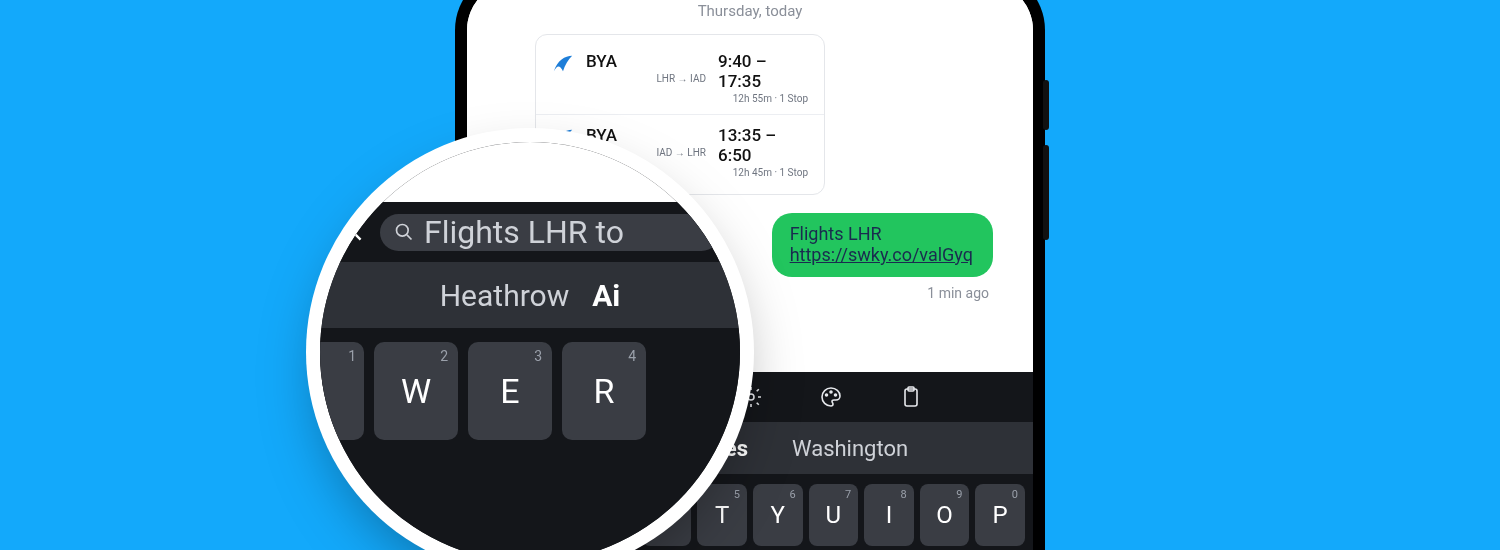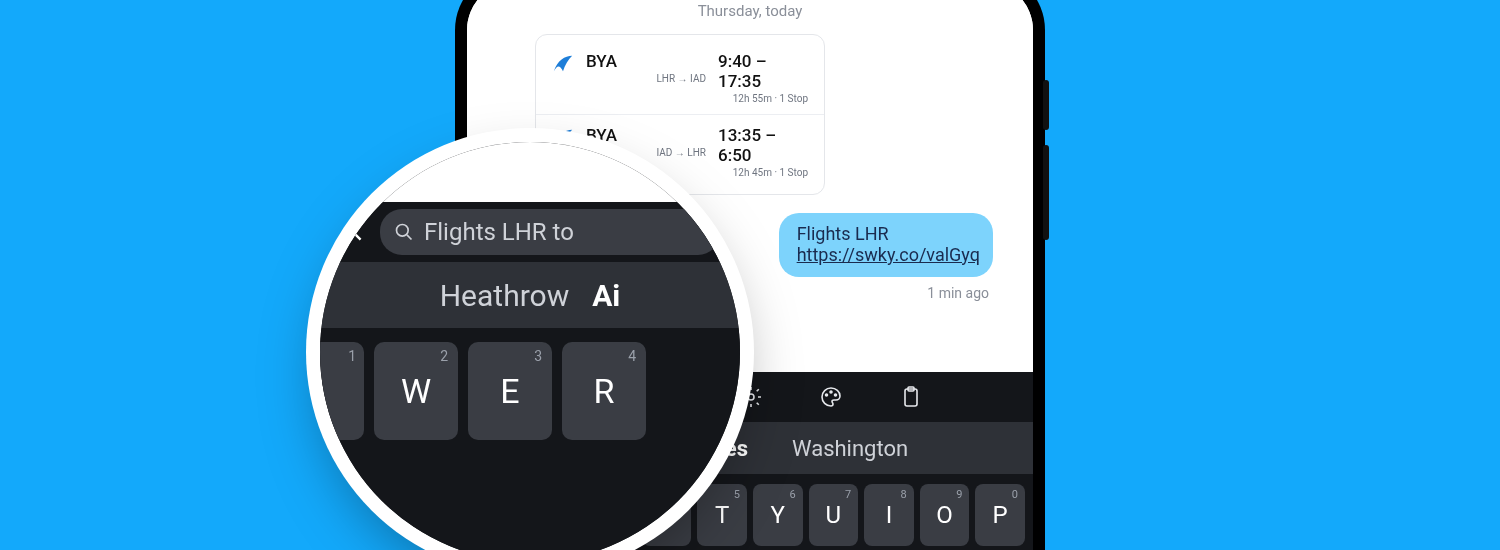--- a/index.html
+++ b/index.html
@@ -82,23 +82,23 @@
   }
   .seg-left { flex: 0 0 120px; }
   .seg-right { flex: 1; }
   .seg-title { font-size: 17px; color: #111; font-weight: 500; margin-bottom: 2px; }
   .seg-sub { font-size: 10px; color: #6f7580; text-align: right; }
 
   .msg-bubble {
     align-self: flex-end;
     margin-top: 18px;
     margin-right: 18px;
-    background: #7dd3fc;
+    background: #22c55e;
     border-radius: 20px;
-    padding: 10px 13px 12px 18px;
+    padding: 10px 20px 12px 18px;
     max-width: 260px;
     font-size: 18px;
     color: #1a2b4f;
   }
   .msg-bubble .link {
     text-decoration: underline;
     color: #1a2b4f;
     word-break: break-all;
   }
   .msg-time {
@@ -201,29 +201,29 @@
     align-items: center;
     padding: 0 20px;
     gap: 14px;
   }
   .mag-close {
     width: 26px; height: 26px;
     stroke: #fff; stroke-width: 2.2; fill: none;
   }
   .mag-search-pill {
     flex: 1;
-    height: 46px;
+    height: 37px;
     background: #3a3d44;
     border-radius: 22px;
     display: flex;
     align-items: center;
     gap: 10px;
     padding: 0 14px;
     color: #cfd2d8;
-    font-size: 24px;
+    font-size: 32px;
     overflow: hidden;
     white-space: nowrap;
   }
   .mag-search-icon {
     width: 20px; height: 20px; flex: 0 0 20px;
     stroke: #cfd2d8; stroke-width: 2; fill: none;
   }
   .mag-suggest {
     height: 66px;
     background: #2e3137;

